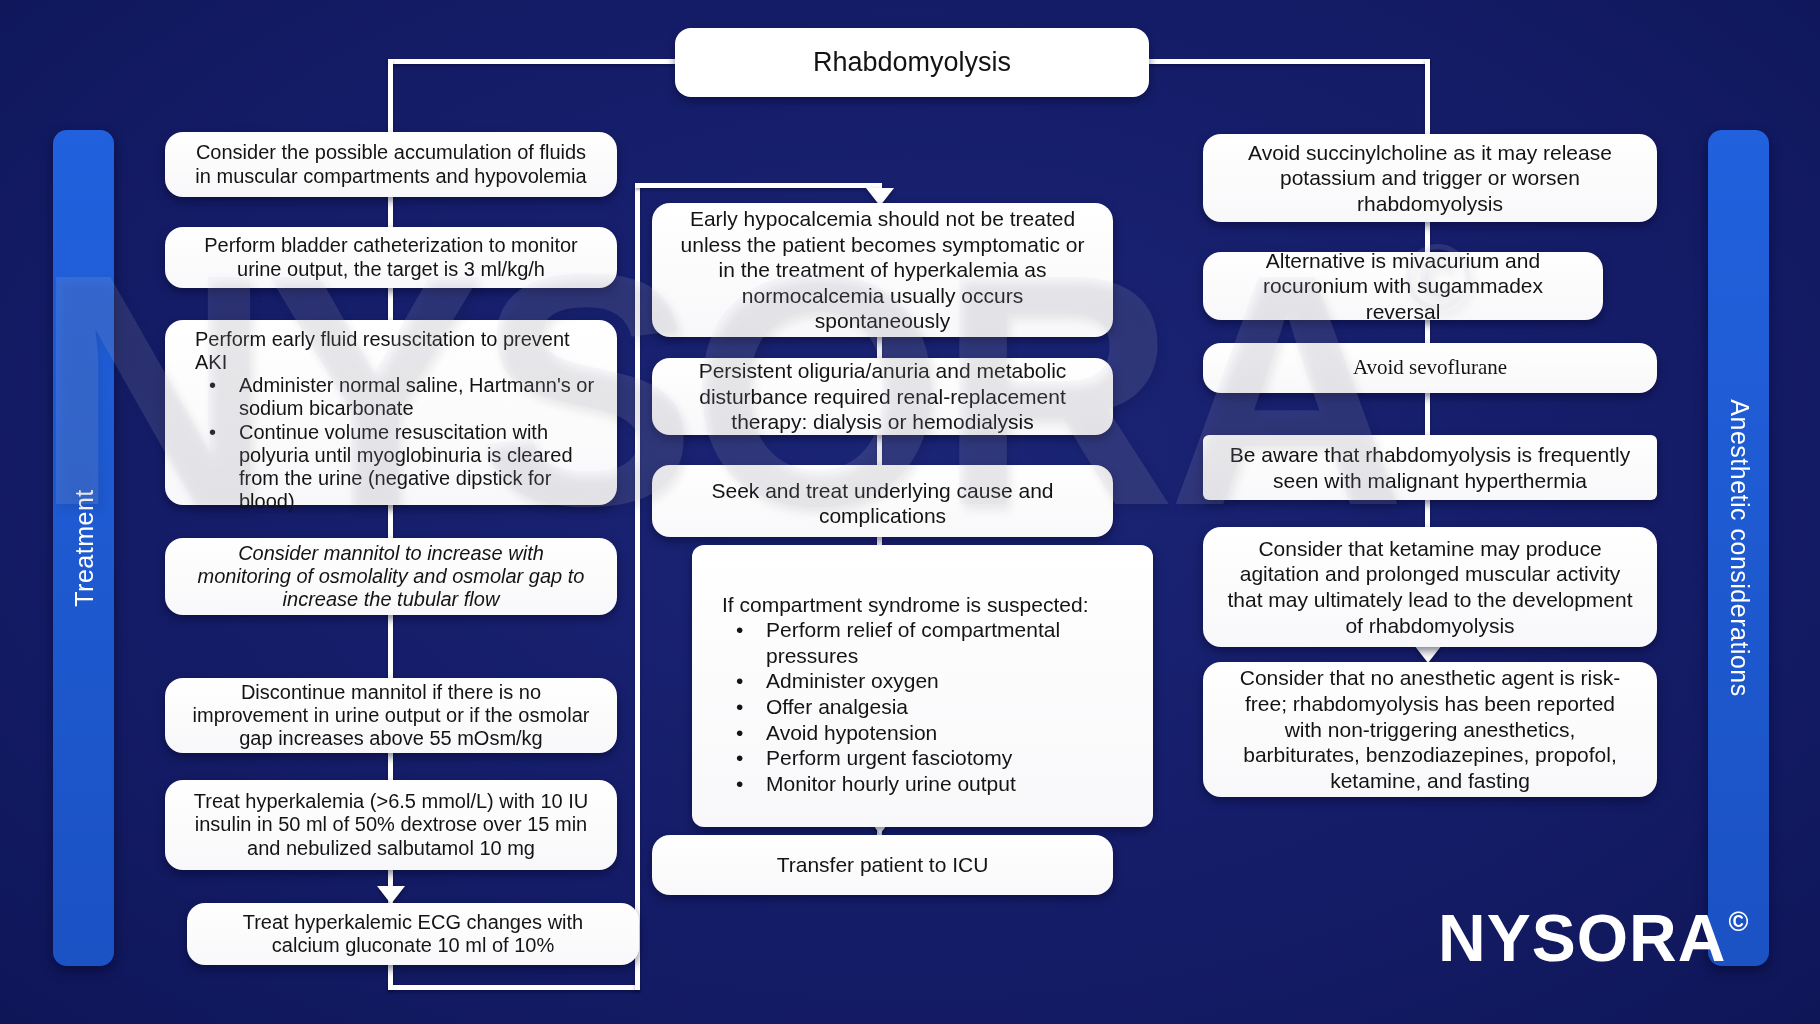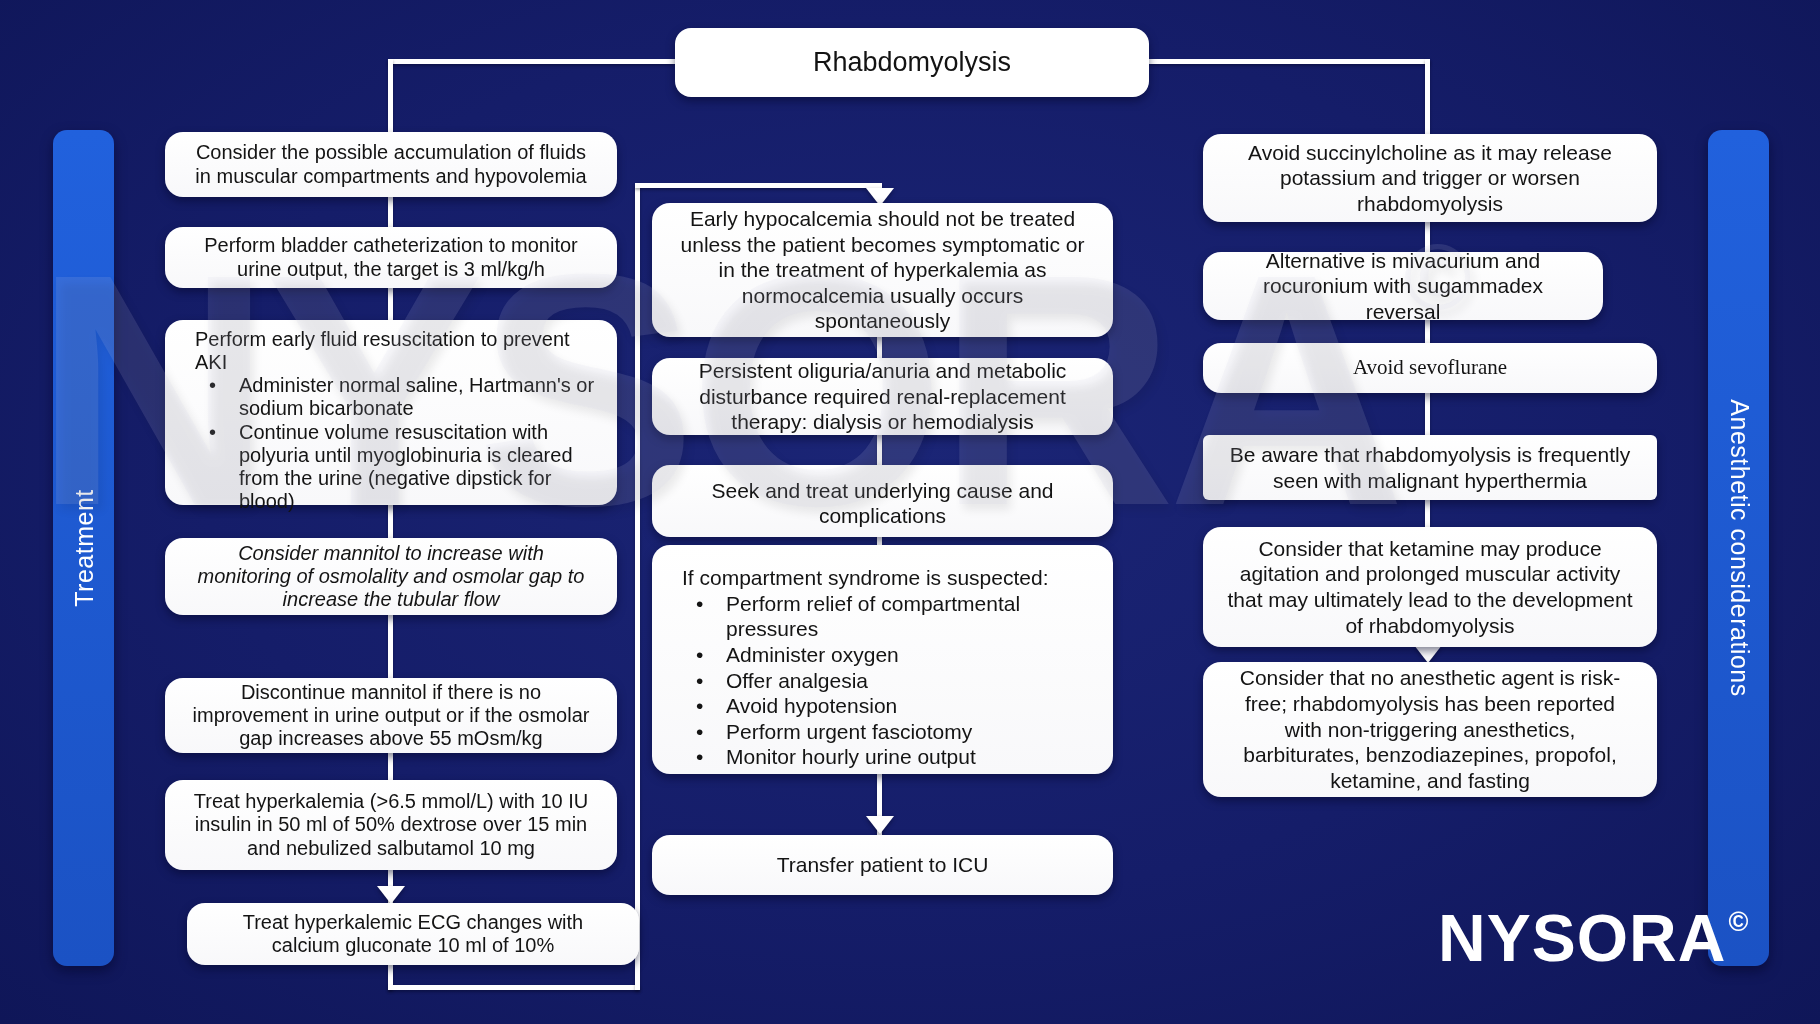--- a/index.html
+++ b/index.html
@@ -134,21 +134,21 @@
   <div class="col-mid">
     <div class="box" style="left:652px;top:203px;width:461px;height:134px;">
       <span class="box-text">Early hypocalcemia should not be treated unless the patient becomes symptomatic or in the treatment of hyperkalemia as normocalcemia usually occurs spontaneously</span>
     </div>
     <div class="box" style="left:652px;top:358px;width:461px;height:77px;">
       <span class="box-text">Persistent oliguria/anuria and metabolic disturbance required renal-replacement therapy: dialysis or hemodialysis</span>
     </div>
     <div class="box" style="left:652px;top:465px;width:461px;height:72px;align-items:flex-end;">
       <span class="box-text">Seek and treat underlying cause and complications</span>
     </div>
-    <div class="box align-left" style="left:652px;top:545px;width:461px;height:229px;">
+    <div class="box align-left" style="left:692px;top:545px;width:461px;height:282px;border-radius:12px;">
       <span class="box-text">If compartment syndrome is suspected:</span>
       <ul class="bullets">
         <li>Perform relief of compartmental pressures</li>
         <li>Administer oxygen</li>
         <li>Offer analgesia</li>
         <li>Avoid hypotension</li>
         <li>Perform urgent fasciotomy</li>
         <li>Monitor hourly urine output</li>
       </ul>
     </div>

